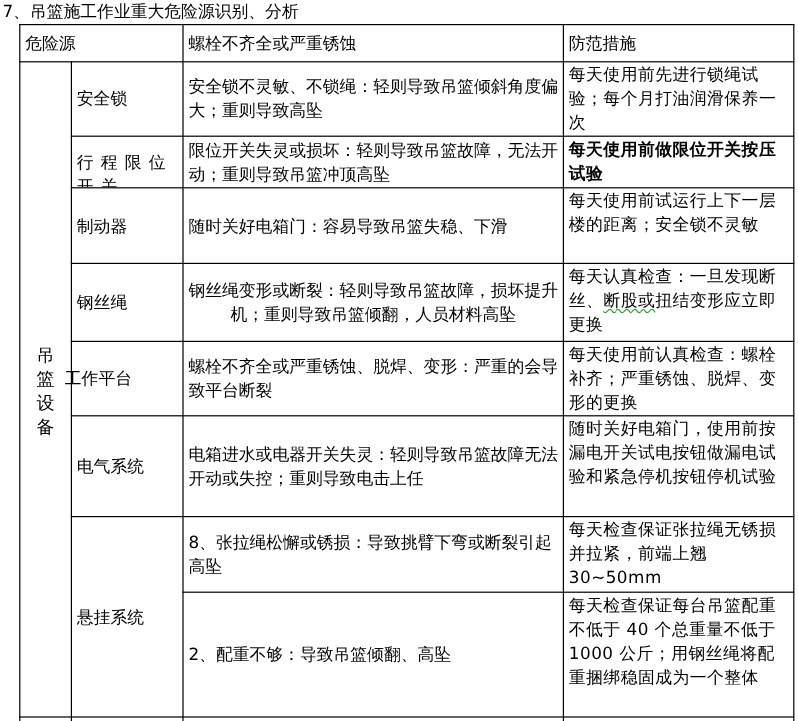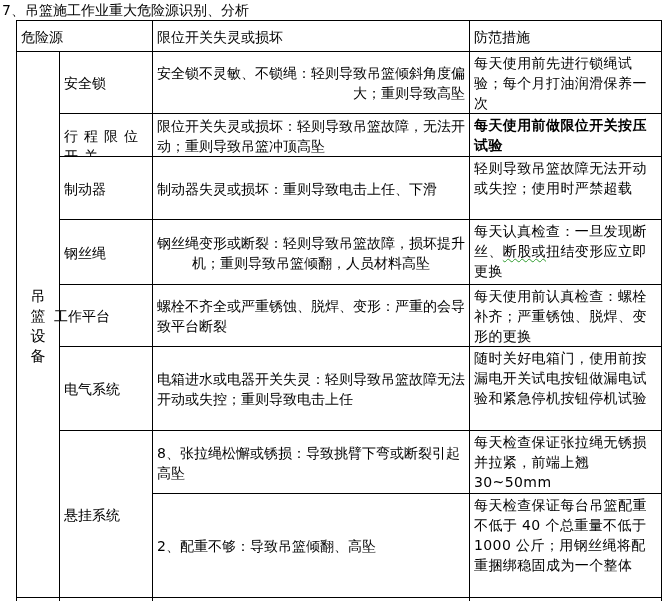--- a/index.html
+++ b/index.html
@@ -86,61 +86,61 @@
   <div class="line-v" style="left:16px; top:20px; height:581px;"></div>
   <div class="line-v" style="left:59px; top:51px; height:550px;"></div>
   <div class="line-v" style="left:152px; top:20px; height:581px;"></div>
   <div class="line-v" style="left:469px; top:20px; height:581px;"></div>
   <div class="line-v" style="left:661px; top:20px; height:581px;"></div>
 
   <div class="cell" style="left:17px; top:21px; width:135px; height:30px;">
     <span class="txt">危险源</span>
   </div>
   <div class="cell" style="left:153px; top:21px; width:316px; height:30px;">
-    <span class="txt">限位开关失灵或损坏</span>
+    <span class="txt">螺栓不齐全或严重锈蚀</span>
   </div>
   <div class="cell" style="left:470px; top:21px; width:191px; height:30px;">
     <span class="txt">防范措施</span>
   </div>
 
   <div class="vertical" style="left:28px; top:286px;">
     <div>吊</div>
     <div>篮</div>
     <div>设</div>
     <div>备</div>
   </div>
 
   <div class="cell" style="left:60px; top:52px; width:92px; height:61px;">
     <span class="txt">安全锁</span>
   </div>
-  <div class="cell" style="left:153px; top:52px; width:316px; height:61px;text-align:right;">
+  <div class="cell" style="left:153px; top:52px; width:316px; height:61px;">
     <span class="txt">安全锁不灵敏、不锁绳：轻则导致吊篮倾斜角度偏大；重则导致高坠</span>
   </div>
   <div class="cell measure" style="left:470px; top:52px; width:191px; height:61px; align-items:flex-start;">
     <span class="txt">每天使用前先进行锁绳试验；每个月打油润滑保养一次</span>
   </div>
 
   <div class="cell" style="left:60px; top:114px; width:92px; height:42px;">
     <span class="txt justify-spaced">行程限位开关</span>
   </div>
   <div class="cell" style="left:153px; top:114px; width:316px; height:42px;">
     <span class="txt">限位开关失灵或损坏：轻则导致吊篮故障，无法开动；重则导致吊篮冲顶高坠</span>
   </div>
   <div class="cell measure" style="left:470px; top:114px; width:191px; height:42px; align-items:flex-start;font-weight:bold;">
     <span class="txt">每天使用前做限位开关按压试验</span>
   </div>
 
   <div class="cell" style="left:60px; top:157px; width:92px; height:62px;">
     <span class="txt">制动器</span>
   </div>
   <div class="cell" style="left:153px; top:157px; width:316px; height:62px;">
-    <span class="txt">制动器失灵或损坏：重则导致电击上任、下滑</span>
+    <span class="txt">随时关好电箱门：容易导致吊篮失稳、下滑</span>
   </div>
   <div class="cell measure" style="left:470px; top:157px; width:191px; height:62px; align-items:flex-start;">
-    <span class="txt">轻则导致吊篮故障无法开动或失控；使用时严禁超载</span>
+    <span class="txt">每天使用前试运行上下一层楼的距离；安全锁不灵敏</span>
   </div>
 
   <div class="cell" style="left:60px; top:220px; width:92px; height:64px;">
     <span class="txt">钢丝绳</span>
   </div>
   <div class="cell" style="left:153px; top:220px; width:316px; height:64px;text-align:center;">
     <span class="txt">钢丝绳变形或断裂：轻则导致吊篮故障，损坏提升机；重则导致吊篮倾翻，人员材料高坠</span>
   </div>
   <div class="cell measure" style="left:470px; top:220px; width:191px; height:64px; align-items:flex-start;">
     <span class="txt">

